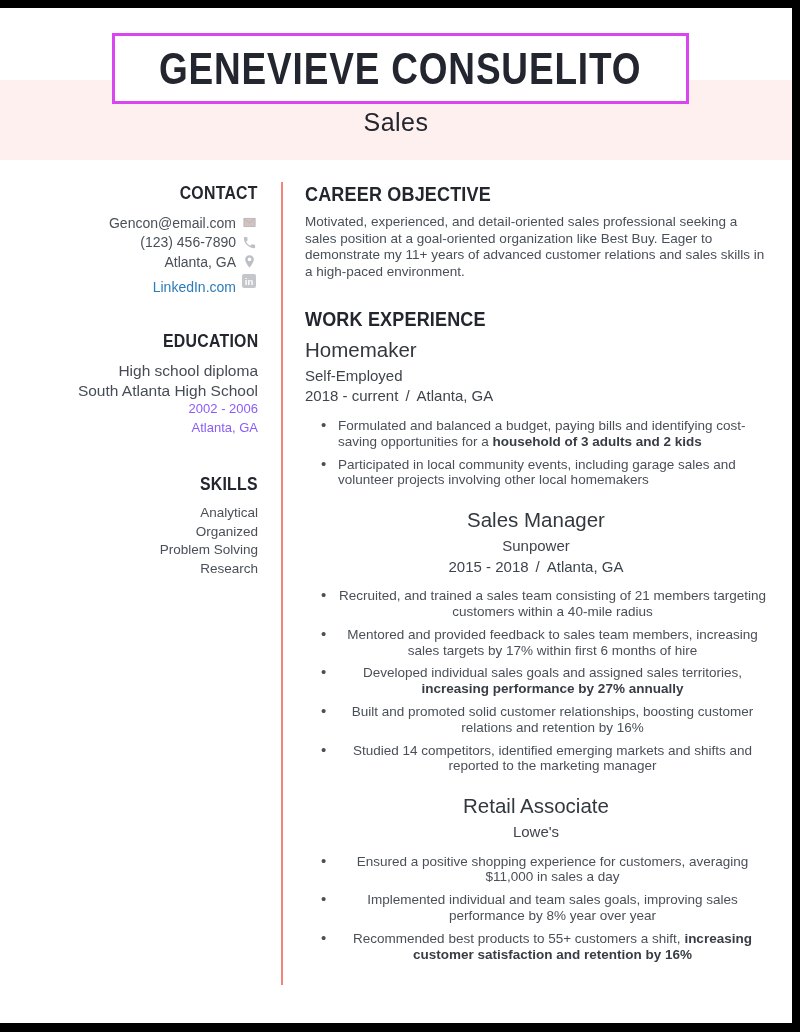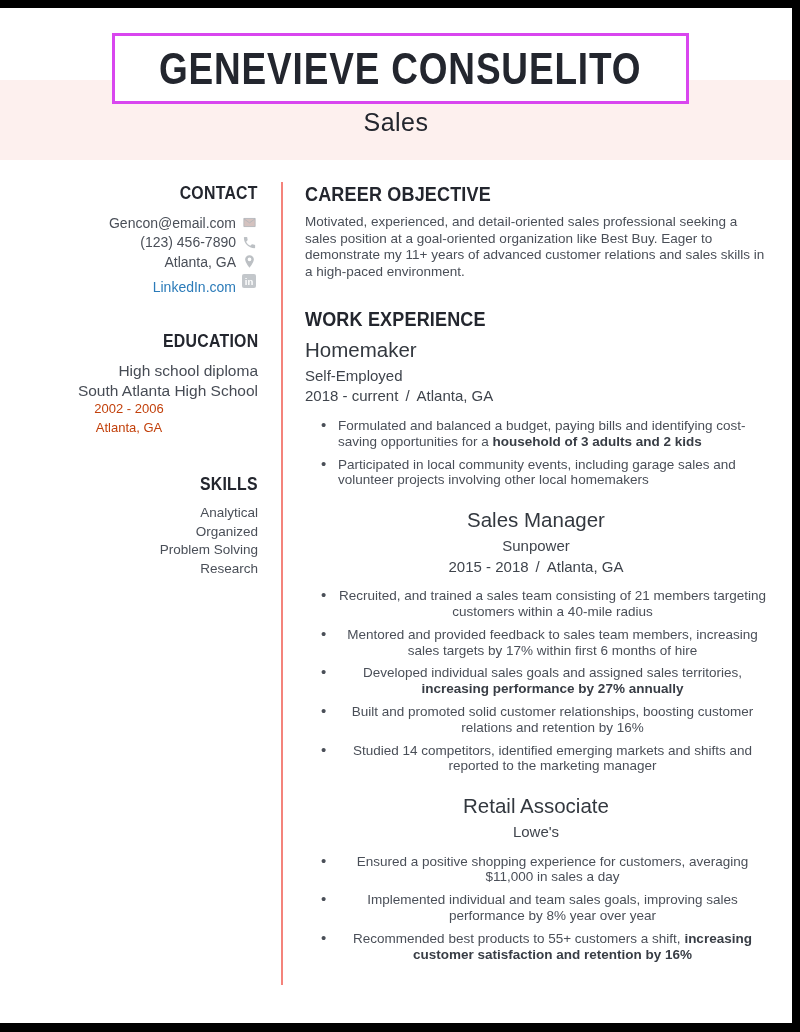--- a/index.html
+++ b/index.html
@@ -39,21 +39,21 @@
   .contact-list{margin-top:9px;}
   .contact-row{display:flex;justify-content:flex-end;align-items:center;gap:6px;height:19.5px;font-size:14px;}
   .contact-row .icon{width:16px;height:16px;display:inline-flex;align-items:center;justify-content:flex-start;flex:0 0 16px;}
   .contact-row .icon svg{width:15px;height:15px;display:block;}
   .contact-link{color:var(--link);cursor:pointer;margin-top:12px;}
   .li-badge{width:14px;height:14px;background:#c3c7cb;border-radius:2px;color:#fff;font-size:9.5px;
     font-weight:700;display:flex;align-items:center;justify-content:center;line-height:1;}
   .edu-block{margin-top:40px;}
   .edu-lines{margin-top:9px;}
   .edu-degree,.edu-school{font-size:15.5px;line-height:19.5px;color:#474c55;}
-  .edu-small{font-size:13px;line-height:18.5px;color:#c2410c;text-align:center;}
+  .edu-small{font-size:13px;line-height:18.5px;color:#8b5cf6;}
   .skills-block{margin-top:37px;}
   .skills-list{margin-top:9px;}
   .skill-item{font-size:13.5px;line-height:18.5px;}
 
   
   .main{position:absolute;left:305px;top:183px;width:462px;}
   .main-heading{font-size:20px;font-weight:700;color:var(--ink);letter-spacing:0.2px;}
   .main-heading span{display:inline-block;transform:scaleX(0.9);transform-origin:left;}
   .objective{margin:8px 0 28px;font-size:13.5px;line-height:16.5px;color:var(--body);}
   .job{margin-top:8px;}

